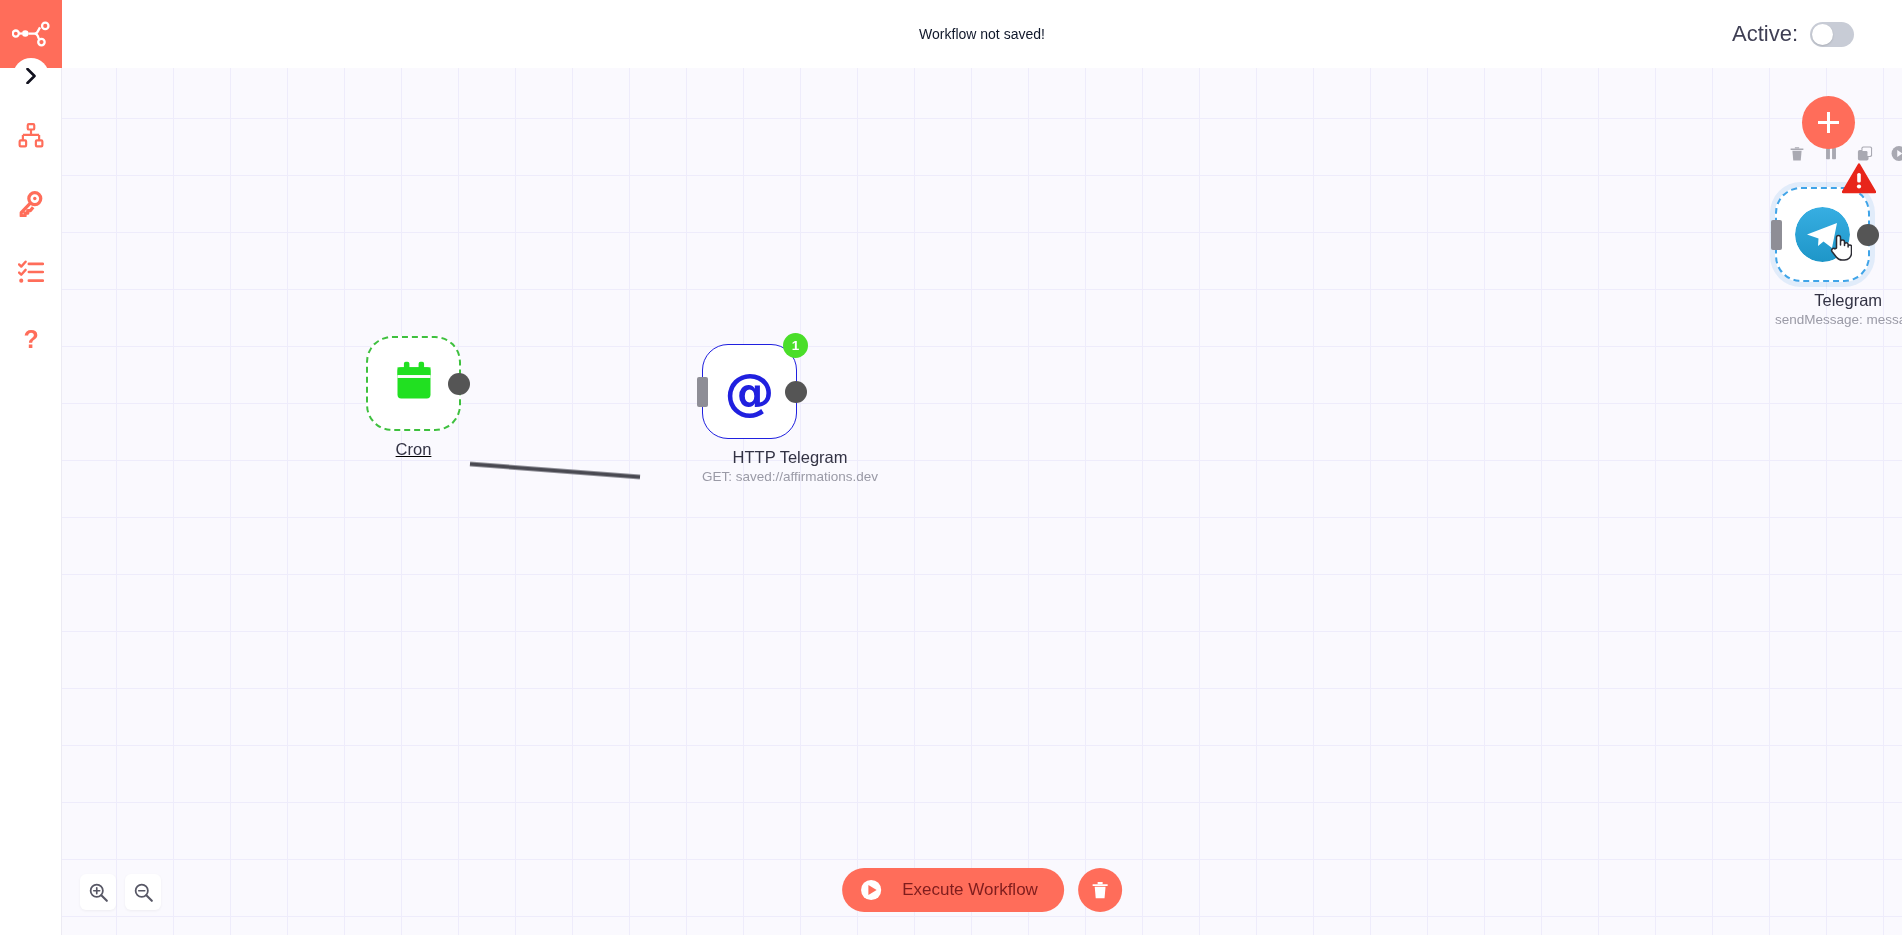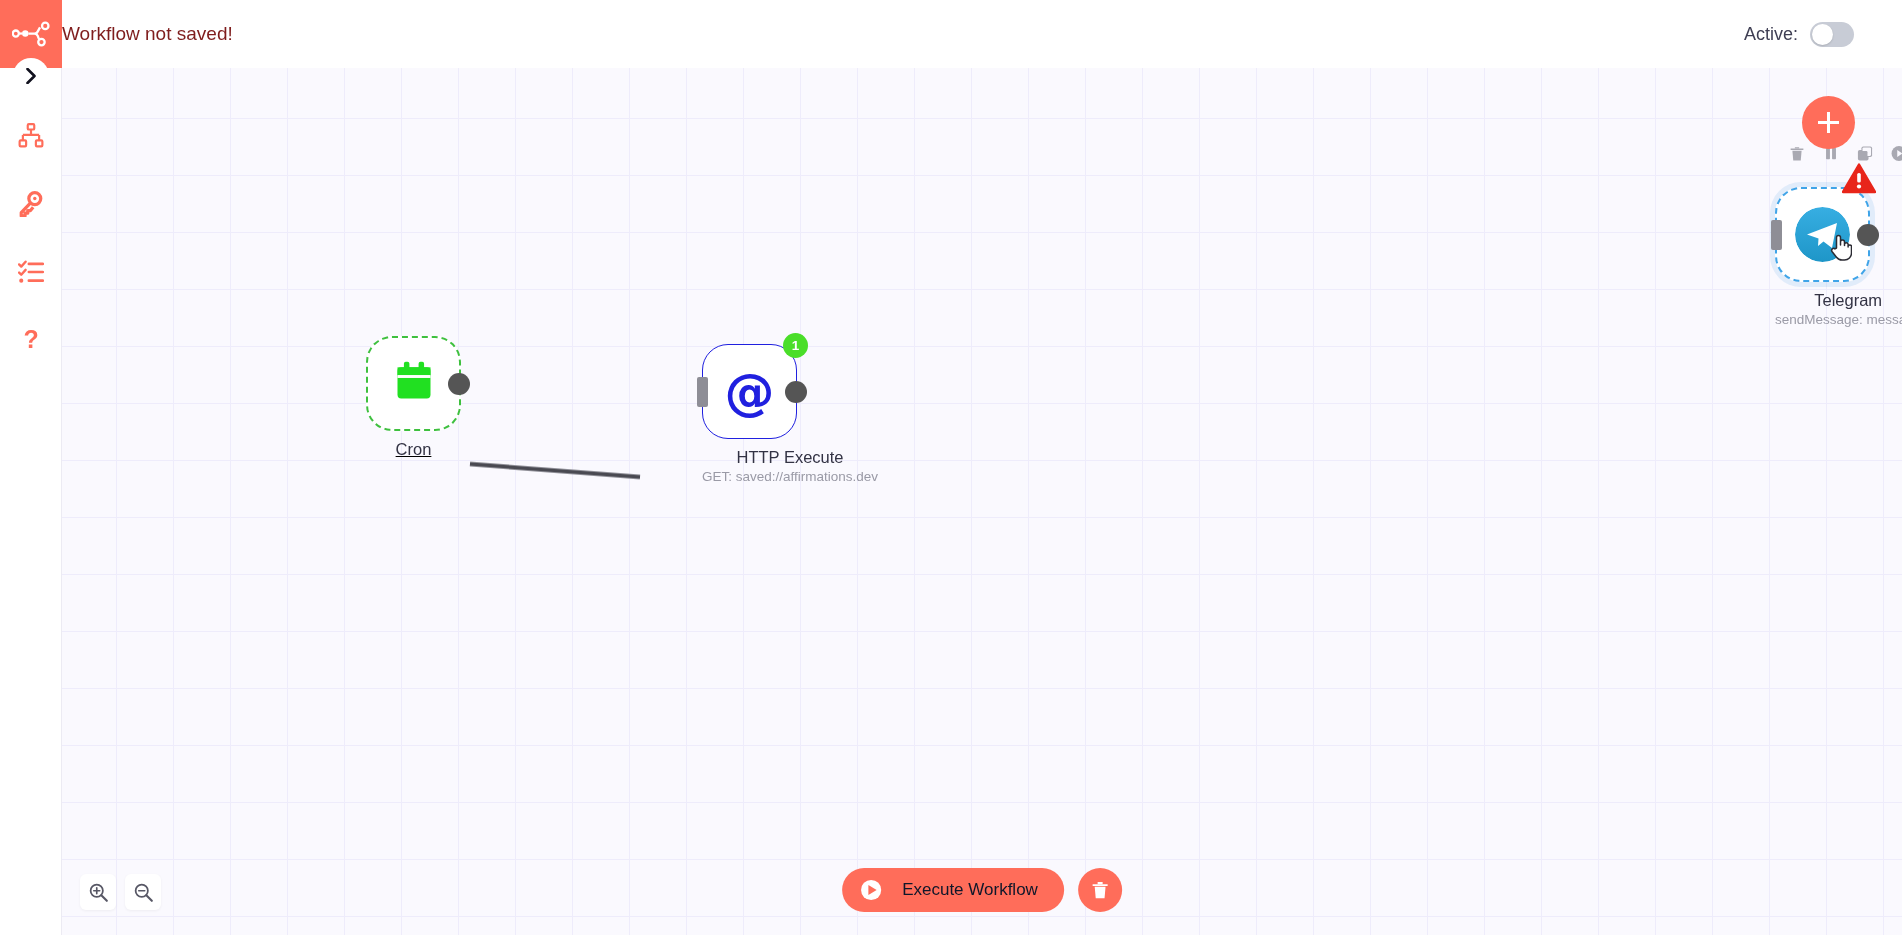--- a/index.html
+++ b/index.html
@@ -47,28 +47,28 @@
 
   
   .header {
     position:absolute; left:62px; top:0;
     width:1840px; height:68px;
     background:#ffffff;
     z-index:30;
   }
   .not-saved {
     position:absolute; left:0; top:0; width:100%;
-    line-height:68px;
-    color:#7f1d1d; font-size:19px;
+    text-align:center; line-height:68px;
+    color:#0f172a; font-size:14px;
   }
   .active-wrap {
     position:absolute; right:48px; top:0; height:68px;
     display:flex; align-items:center; gap:12px;
   }
-  .active-label { font-size:18px; color:#3f3f54; }
+  .active-label { font-size:22px; color:#3f3f54; }
   .toggle {
     width:44px; height:25px; border-radius:13px;
     background:#c8ccd6; position:relative; cursor:pointer;
   }
   .toggle .knob {
     position:absolute; left:2px; top:2px;
     width:21px; height:21px; border-radius:50%;
     background:#ffffff;
     box-shadow:0 1px 2px rgba(0,0,0,.15);
   }
@@ -175,21 +175,21 @@
   
   .bottom-center {
     position:absolute; left:50%; bottom:23px;
     transform:translateX(-50%);
     display:flex; align-items:center; gap:14px;
     z-index:25;
   }
   .exec-btn {
     height:44px; padding:0 26px 0 18px;
     border-radius:22px; background:#ff6d5a;
-    color:#0f172a; font-size:17px;
+    color:#7f1d1d; font-size:17px;
     display:flex; align-items:center; gap:20px;
     cursor:pointer; border:none;
   }
   .exec-btn svg { width:22px; height:22px; fill:#ffffff; }
   .del-btn {
     width:44px; height:44px; border-radius:50%;
     background:#ff6d5a; cursor:pointer;
     display:flex; align-items:center; justify-content:center;
   }
   .del-btn svg { width:20px; height:20px; fill:#ffffff; }
@@ -304,21 +304,21 @@
       <div class="node-title">Cron</div>
     </div>
 
     <div class="node" style="left:640px; top:276px;">
       <div class="node-box node-regular">
         <span class="icon-at">@</span>
         <div class="ep-in"></div>
         <div class="ep-out"></div>
         <div class="run-badge">1</div>
       </div>
-      <div class="node-title">HTTP Execute</div>
+      <div class="node-title">HTTP Telegram</div>
       <div class="node-sub">GET: saved://affirmations.dev</div>
     </div>
 
     <div class="node" style="left:1713px; top:119px;">
 
       <div class="node-toolbar">
         <span class="tb-icon">
           <svg viewBox="0 0 24 24">
             <path d="M3 5 H21 V7 H3z"></path>
             <path d="M9 3 H15 V5 H9z"></path>

